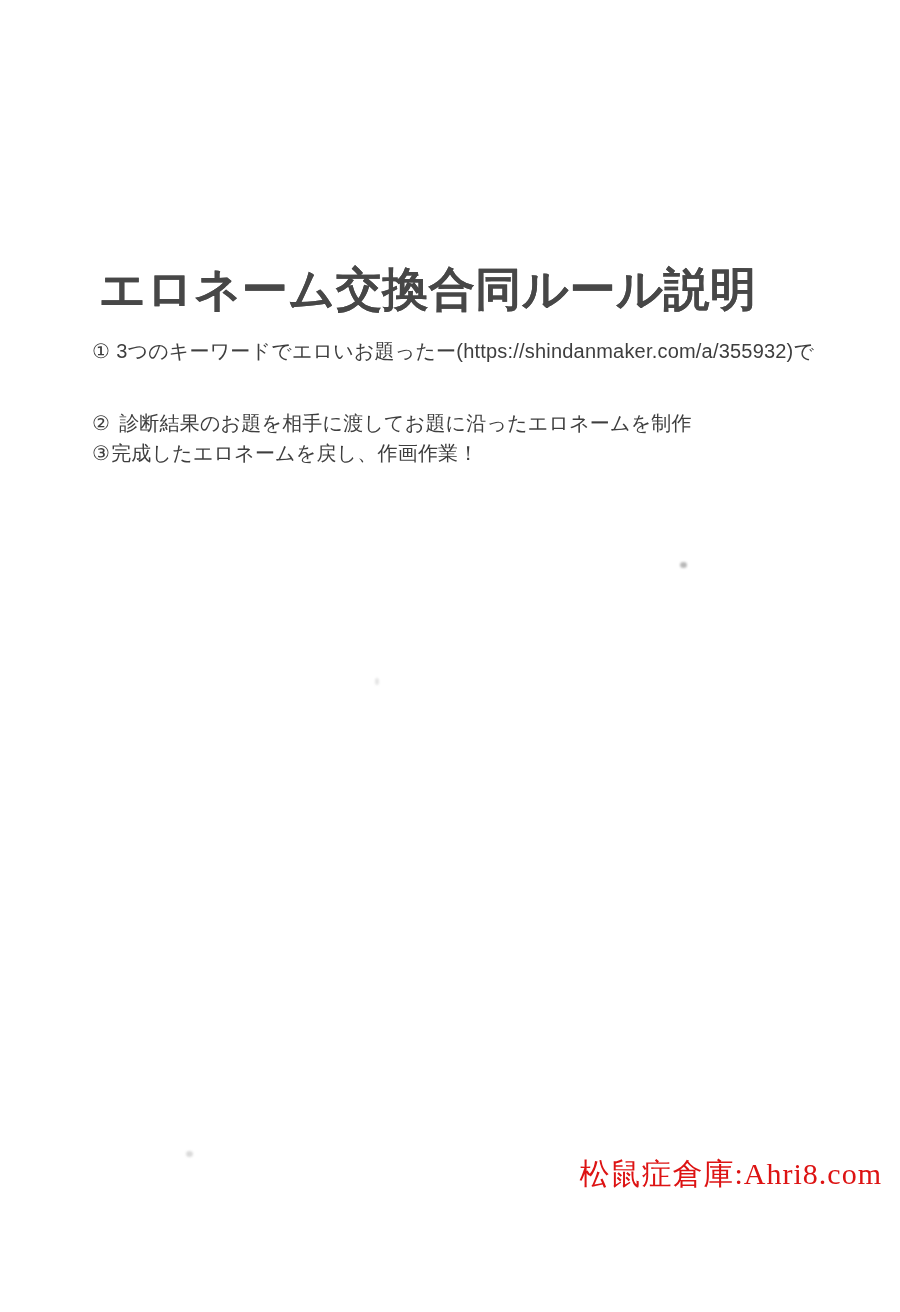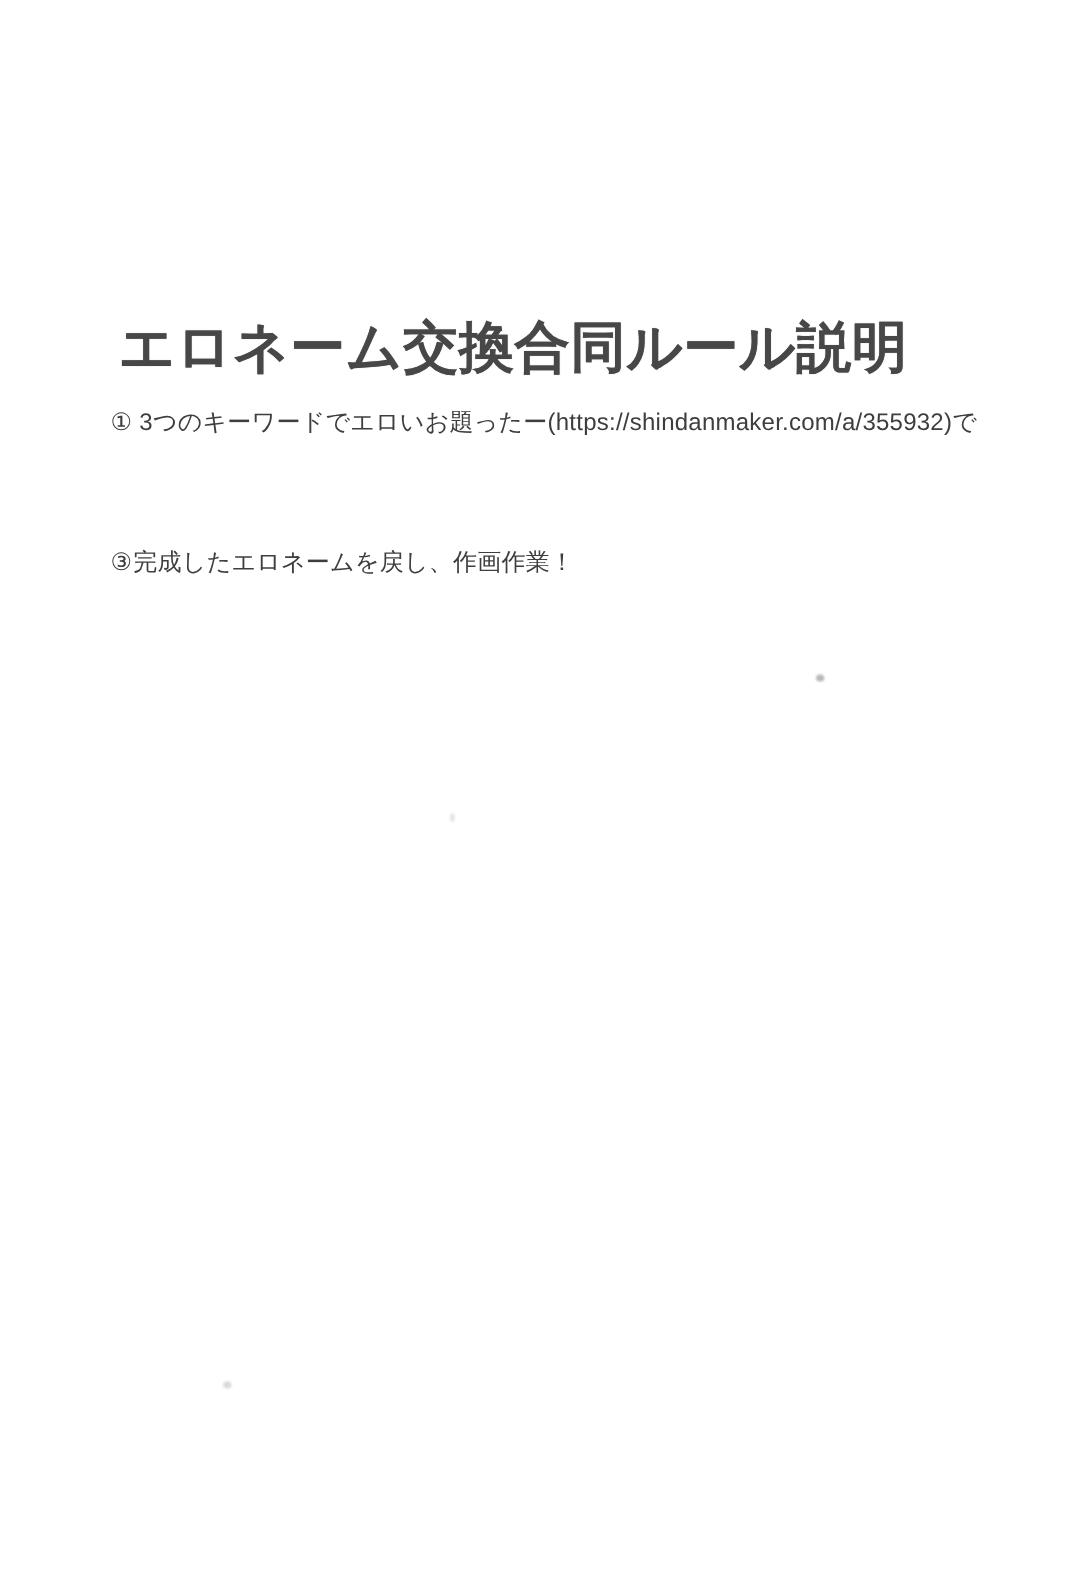--- a/index.html
+++ b/index.html
@@ -32,21 +32,21 @@
     color: #3e3e3e;
     white-space: nowrap;
     letter-spacing: 0.2px;
   }
   .rule-marker {
     display: inline-block;
   }
   .rule1-l1 { left: 92px;  top: 338px; }
   .rule1-l2 { left: 117px; top: 364px; }
   .rule2-l1 { left: 92px;  top: 410px; }
-  .rule3-l1 { left: 92px;  top: 455px; font-family: Liberation Mono, monospace; }
+  .rule3-l1 { left: 92px;  top: 440px; font-family: Liberation Mono, monospace; }
   .rule1-l1 .rule-marker { margin-right: 6px; }
   .rule2-l1 .rule-marker { margin-right: 9px; }
   .rule3-l1 .rule-marker { margin-right: 1px; }
   .watermark {
     position: absolute;
     right: 18px;
     bottom: 7px;
     font-size: 30px;
     font-family: "Liberation Serif", serif;
     color: #dd1313;
@@ -68,24 +68,28 @@
 
 <div class="page">
 
   <h1 class="doc-title">エロネーム交換合同ルール説明</h1>
 
   <div class="rule-line rule1-l1">
     <span class="rule-marker">①</span><span>3つのキーワードでエロいお題ったー(https://shindanmaker.com/a/355932)で</span>
   </div>
 
 
+  <div class="rule-line rule2-l1">
+    <span class="rule-marker">②</span><span>診断結果のお題を相手に渡してお題に沿ったエロネームを制作</span>
+  </div>
 
   <div class="rule-line rule3-l1">
     <span class="rule-marker">③</span><span>完成したエロネームを戻し、作画作業！</span>
   </div>
 
   <div class="speck speck-1"></div>
   <div class="speck speck-2"></div>
   <div class="speck speck-3"></div>
   <div class="speck speck-4"></div>
 
+  <div class="watermark">松鼠症倉庫:Ahri8.com</div>
 
 </div>
 
 </body></html>

